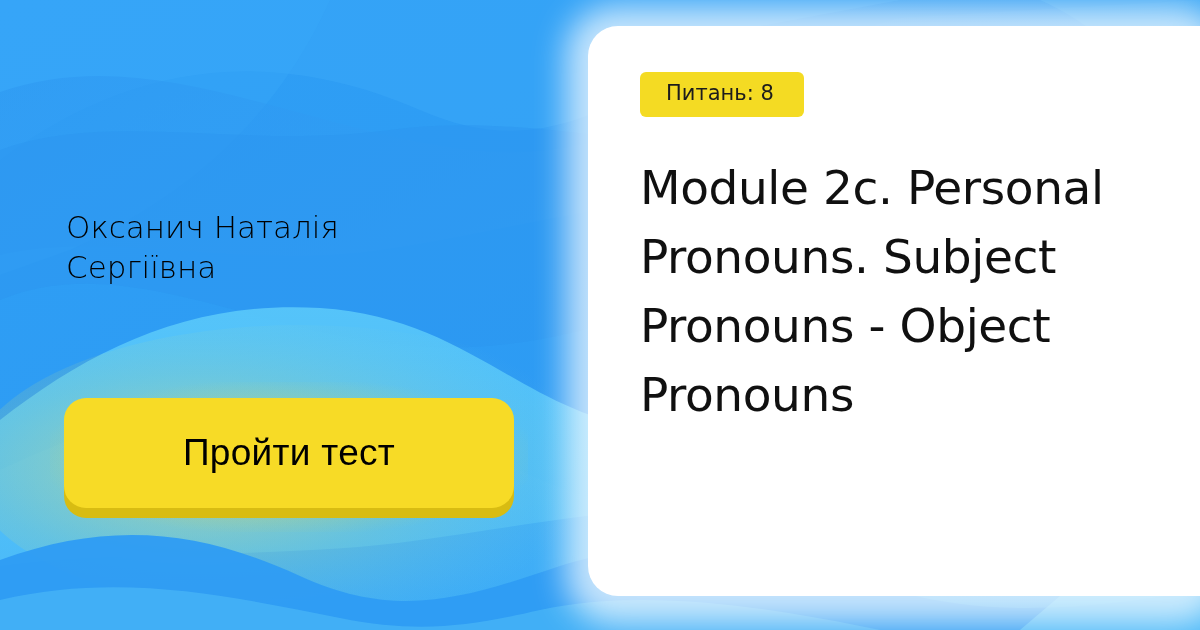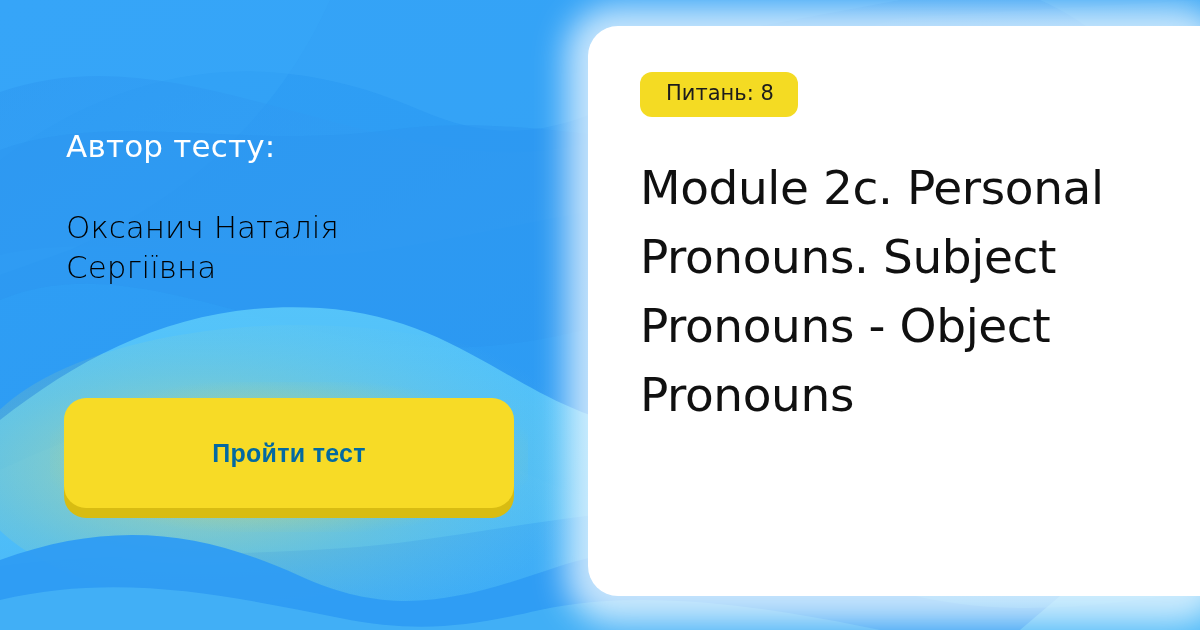--- a/index.html
+++ b/index.html
@@ -63,23 +63,23 @@
     background:radial-gradient(ellipse at 50% 50%, rgba(247,219,38,0.45) 0%, rgba(247,219,38,0.12) 55%, rgba(247,219,38,0) 75%);
     pointer-events:none;
   }
   .cta-button {
     position:absolute;
     left:0; top:0;
     width:450px; height:110px;
     background:#f7db26;
     border:none;
     border-radius:22px;
-    color:#0369a1;
-    font-size:25px;
-    font-weight:bold;
+    color:#000000;
+    font-size:37px;
+    font-weight:normal;
     font-family:"Liberation Sans", sans-serif;
     cursor:pointer;
     letter-spacing:0.3px;
   }
 
   
   .card-glow {
     position:absolute;
     left:566px; top:6px;
     width:660px; height:618px;
@@ -97,22 +97,22 @@
     border-radius:30px;
     z-index:5;
     padding:46px 0 0 52px;
   }
   .q-badge {
     display:inline-block;
     background:#f4db23;
     color:#1c1c1c;
     font-size:21px;
     line-height:1;
-    padding:11px 24px 13px 26px;
-    border-radius:12px;
+    padding:11px 30px 13px 26px;
+    border-radius:6px;
     font-family:"DejaVu Sans", sans-serif;
   }
   .card-title {
     margin-top:36px;
     width:530px;
     font-size:47px;
     line-height:69px;
     color:#101010;
     font-weight:400;
     font-family:"DejaVu Sans", sans-serif;
@@ -172,21 +172,20 @@
 
   <path d="M0,600 C120,572 230,596 340,618 C420,634 470,626 540,610
            C640,588 760,606 860,626 L880,630 L0,630 Z" fill="#50bdf8" opacity="0.55"></path>
 
   <path d="M1040,0 C1130,40 1180,120 1200,190 L1200,0 Z" fill="#45b2f8" opacity="0.4"></path>
   <path d="M1060,596 C1110,572 1160,578 1200,560 L1200,630 L1020,630 Z" fill="#5ecafa" opacity="0.6"></path>
 </svg>
 
 <div class="left-panel">
 
-  <div class="author-label">Автор тесту:</div>
 
   <div class="author-name">Оксанич Наталія Сергіївна</div>
 
   <div class="cta-wrap">
     <div class="cta-glow"></div>
     <div class="cta-shadow"></div>
     <button class="cta-button">Пройти тест</button>
   </div>
 
 </div>

